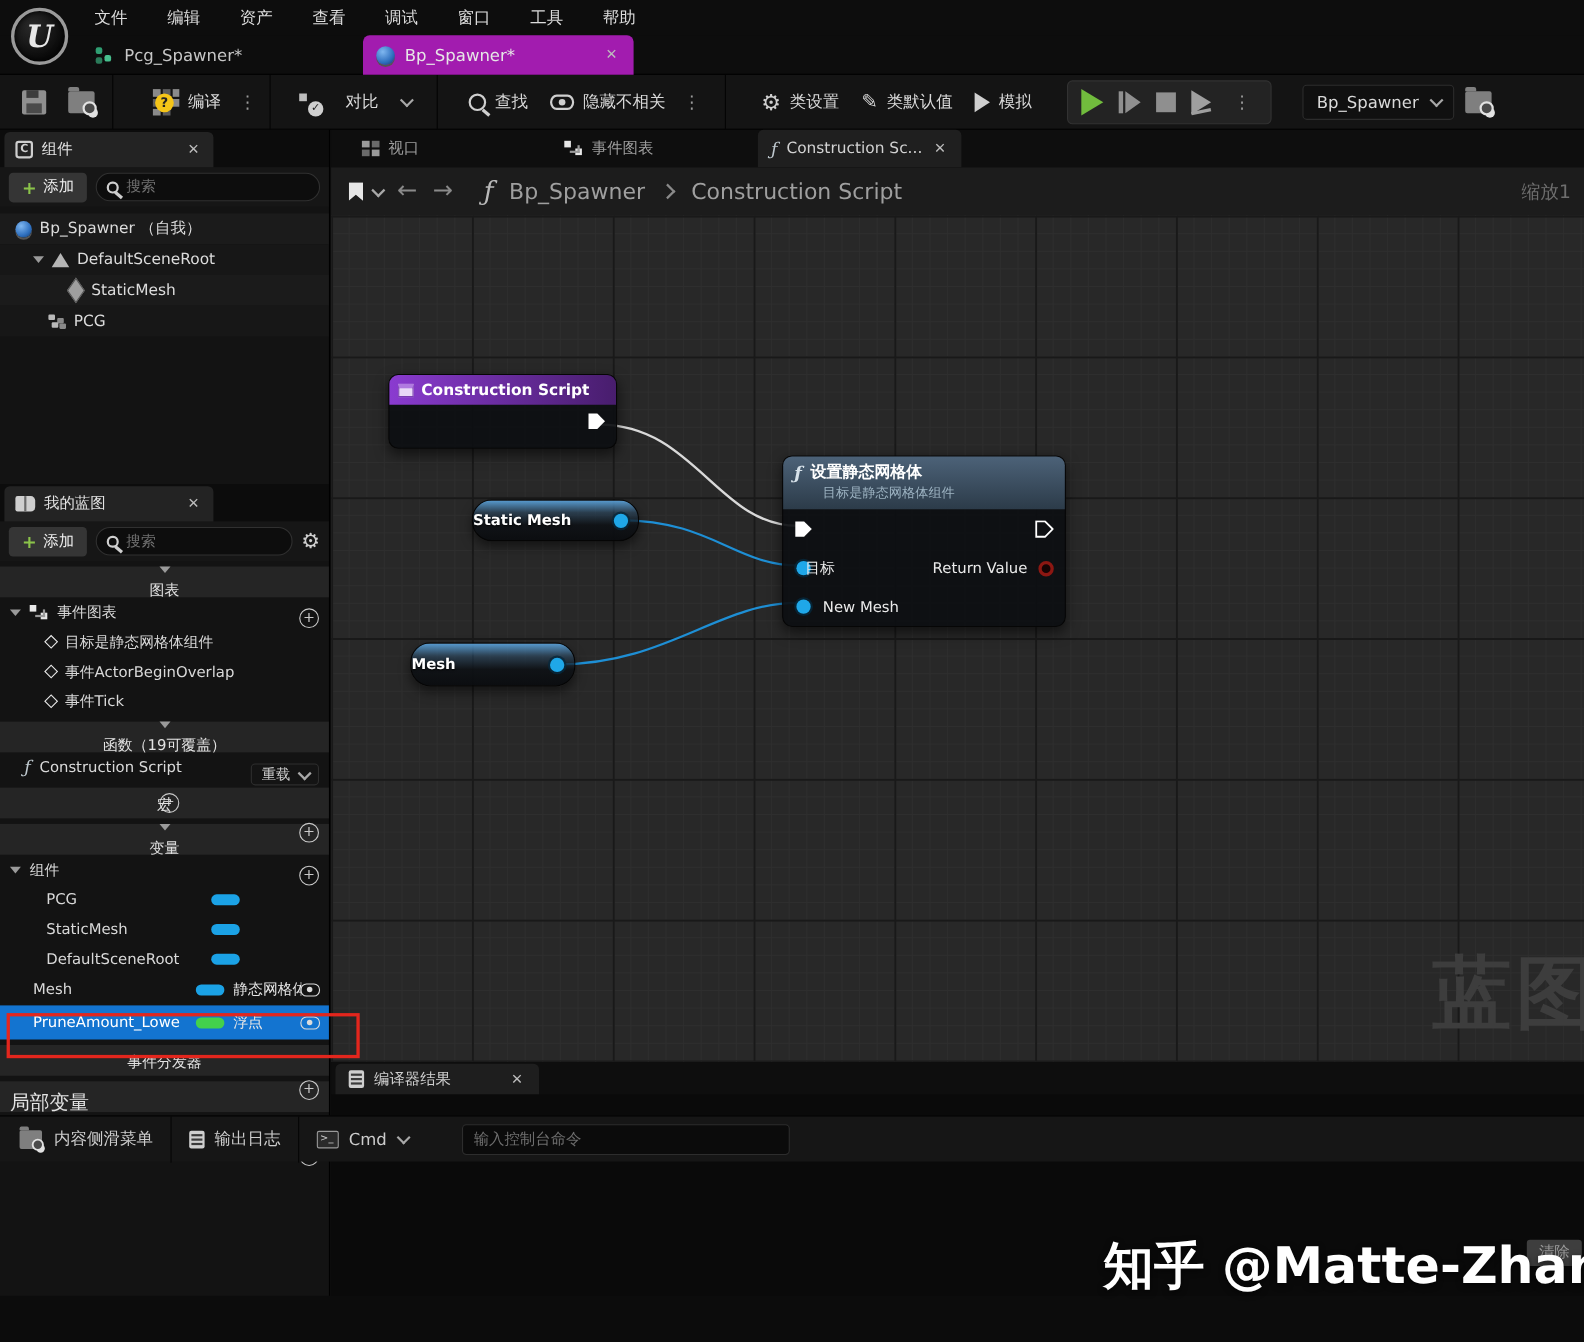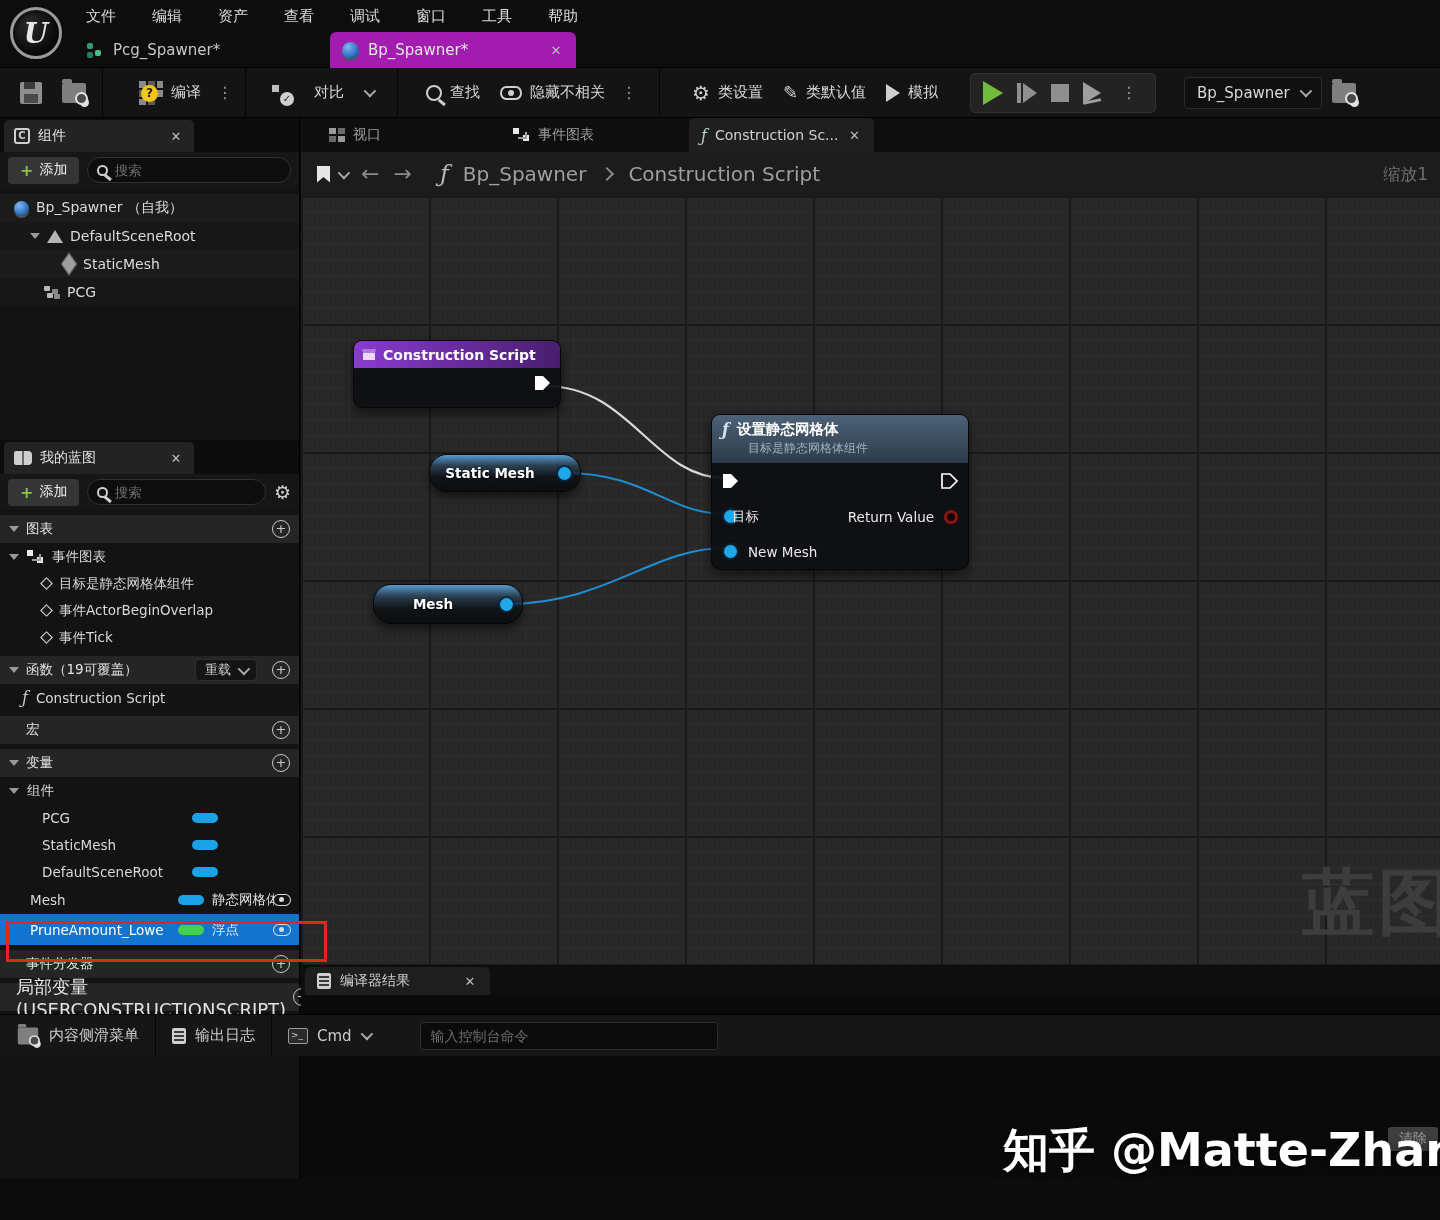--- a/index.html
+++ b/index.html
@@ -97,21 +97,21 @@
   .caret { width:0; height:0; border-left:5px solid transparent; border-right:5px solid transparent; border-top:6px solid #9a9a9a; display:inline-block; }
   .icon-scene-root { width:0; height:0; border-left:8px solid transparent; border-right:8px solid transparent; border-bottom:13px solid #b5b5b5; }
   .icon-cube { width:14px; height:14px; background:#9f9f9f; transform:rotate(45deg) skew(10deg,10deg); border:1px solid #555; }
   .icon-scatter-sm { position:relative; width:16px; height:14px; }
   .icon-scatter-sm::before, .icon-scatter-sm::after { content:""; position:absolute; width:6px; height:5px; background:#b9b9b9; border-radius:1px; }
   .icon-scatter-sm::before { left:0; top:1px; box-shadow:8px 3px 0 #8a8a8a; }
   .icon-scatter-sm::after { left:3px; top:8px; box-shadow:7px 1px 0 #8a8a8a; }
 
   
   .mbp-list { font-size:13.5px; color:#d9d9d9; }
-  .sec { height:28px; background:#252525; display:flex; align-items:center; padding:0 9px; gap:7px; margin-top:5px; color:#e3e3e3; }
+  .sec { height:28px; background:#252525; display:flex; align-items:center; padding:0 9px; gap:7px; margin-top:5px; color:#e3e3e3;flex-direction:column; }
   .sec .pluscircle { margin-left:auto; }
   .pluscircle { width:18px; height:18px; border:1.6px solid #c9c9c9; border-radius:50%; color:#c9c9c9; font-size:13px; line-height:15px; text-align:center; cursor:pointer; flex:0 0 auto; }
   .pluscircle::before { content:"+"; }
   .item { height:27px; display:flex; align-items:center; gap:8px; cursor:pointer; position:relative; }
   .icon-graph { position:relative; width:17px; height:14px; }
   .icon-graph::before { content:""; position:absolute; left:0; top:0; width:6px; height:6px; background:#e8e8e8; box-shadow:10px 7px 0 #e8e8e8; }
   .icon-graph::after { content:""; position:absolute; left:5px; top:4px; width:7px; height:5px; border-bottom:2px solid #9a9a9a; border-right:2px solid #9a9a9a; }
   .icon-diamond { width:9px; height:9px; border:1.8px solid #e8e8e8; transform:rotate(45deg); background:#1a1a1a; }
   .icon-fn { font-family:"DejaVu Serif","Liberation Serif",serif; font-style:italic; color:#bfc9cf; font-size:16px; }
   .overload-btn { margin-left:auto; background:#141414; border:1px solid #2e2e2e; border-radius:4px; height:22px; display:flex; align-items:center; gap:7px; padding:0 9px; font-size:13px; color:#d0d0d0; cursor:pointer; }
@@ -153,21 +153,21 @@
   .execpin { position:absolute; }
   .nhead-set { border-radius:8px 8px 0 0; background:linear-gradient(180deg,#4c6278,#2c3b49); padding:5px 10px 6px; }
   .nhead-set .t1 { display:flex; align-items:center; gap:8px; color:#fff; font-size:14.5px; font-weight:bold; }
   .nhead-set .t2 { margin-left:26px; color:#9db3c2; font-size:12px; margin-top:1px; }
   .prow { position:relative; height:36px; }
   .pin-blue { position:absolute; width:13px; height:13px; border-radius:50%; background:#1fa7e8; box-shadow:0 0 0 2px rgba(6,40,60,.8); }
   .pin-red { position:absolute; width:14px; height:14px; border-radius:50%; border:3.5px solid #8c1712; background:#160404; }
   .plabel { position:absolute; color:#eaeaea; font-size:13.5px; top:50%; transform:translateY(-50%); white-space:nowrap; }
   .varpill { position:absolute; height:38px; border-radius:18px; border:1px solid #050505;
     background:linear-gradient(180deg, rgba(90,160,215,.95) 0%, rgba(45,80,110,.55) 30%, rgba(14,17,21,.92) 62%, rgba(10,12,15,.95) 100%);
-    box-shadow:0 5px 10px rgba(0,0,0,.5); display:flex; align-items:center; justify-content:center; padding-right:30px; color:#fff; font-size:13.5px; font-weight:bold; text-shadow:0 1px 2px #000; }
+    box-shadow:0 5px 10px rgba(0,0,0,.5); display:flex; align-items:center; justify-content:flex-start; padding-right:30px; color:#fff; font-size:13.5px; font-weight:bold; text-shadow:0 1px 2px #000; }
   .varpill .pin-blue { right:9px; top:50%; margin-top:-6.5px; }
 
   
   .ctabs { height:30px; background:#0e0e0e; display:flex; align-items:flex-end; flex:0 0 auto; }
   .ctab { margin-left:4px; height:28px; background:#1e1e1e; border-radius:5px 5px 0 0; display:flex; align-items:center; gap:9px; padding:0 12px; font-size:14px; color:#cfcfcf; min-width:185px; }
   .ctab .x { margin-left:auto; }
   .icon-log { width:14px; height:16px; background:#cfcfcf; position:relative; border-radius:2px; }
   .icon-log::before { content:""; position:absolute; left:2px; top:3px; width:10px; height:2px; background:#3a3a3a; box-shadow:0 4px 0 #3a3a3a, 0 8px 0 #3a3a3a; }
   .cpanel { height:183px; background:#0a0a0a; position:relative; flex:0 0 auto; }
   .clearbtn { position:absolute; right:2px; top:132px; background:#3e3e3e; color:#9a9a9a; font-size:14px; padding:3px 11px; border-radius:3px; cursor:pointer; }

